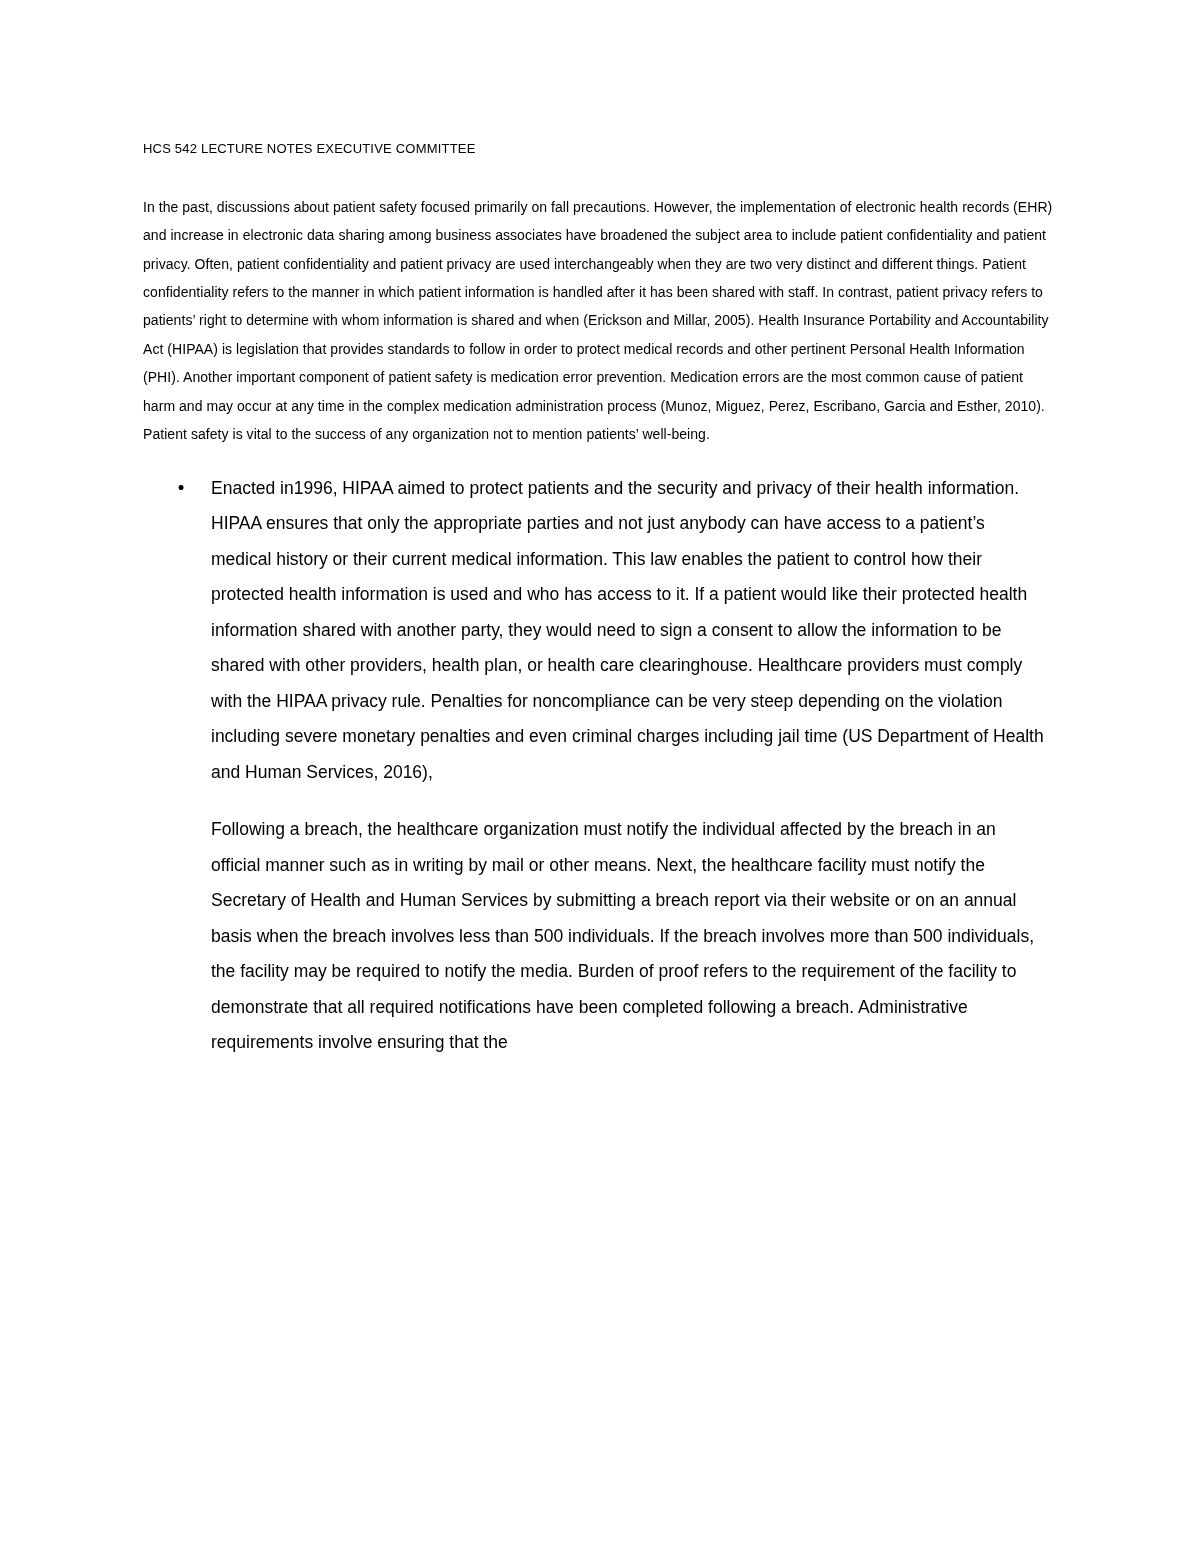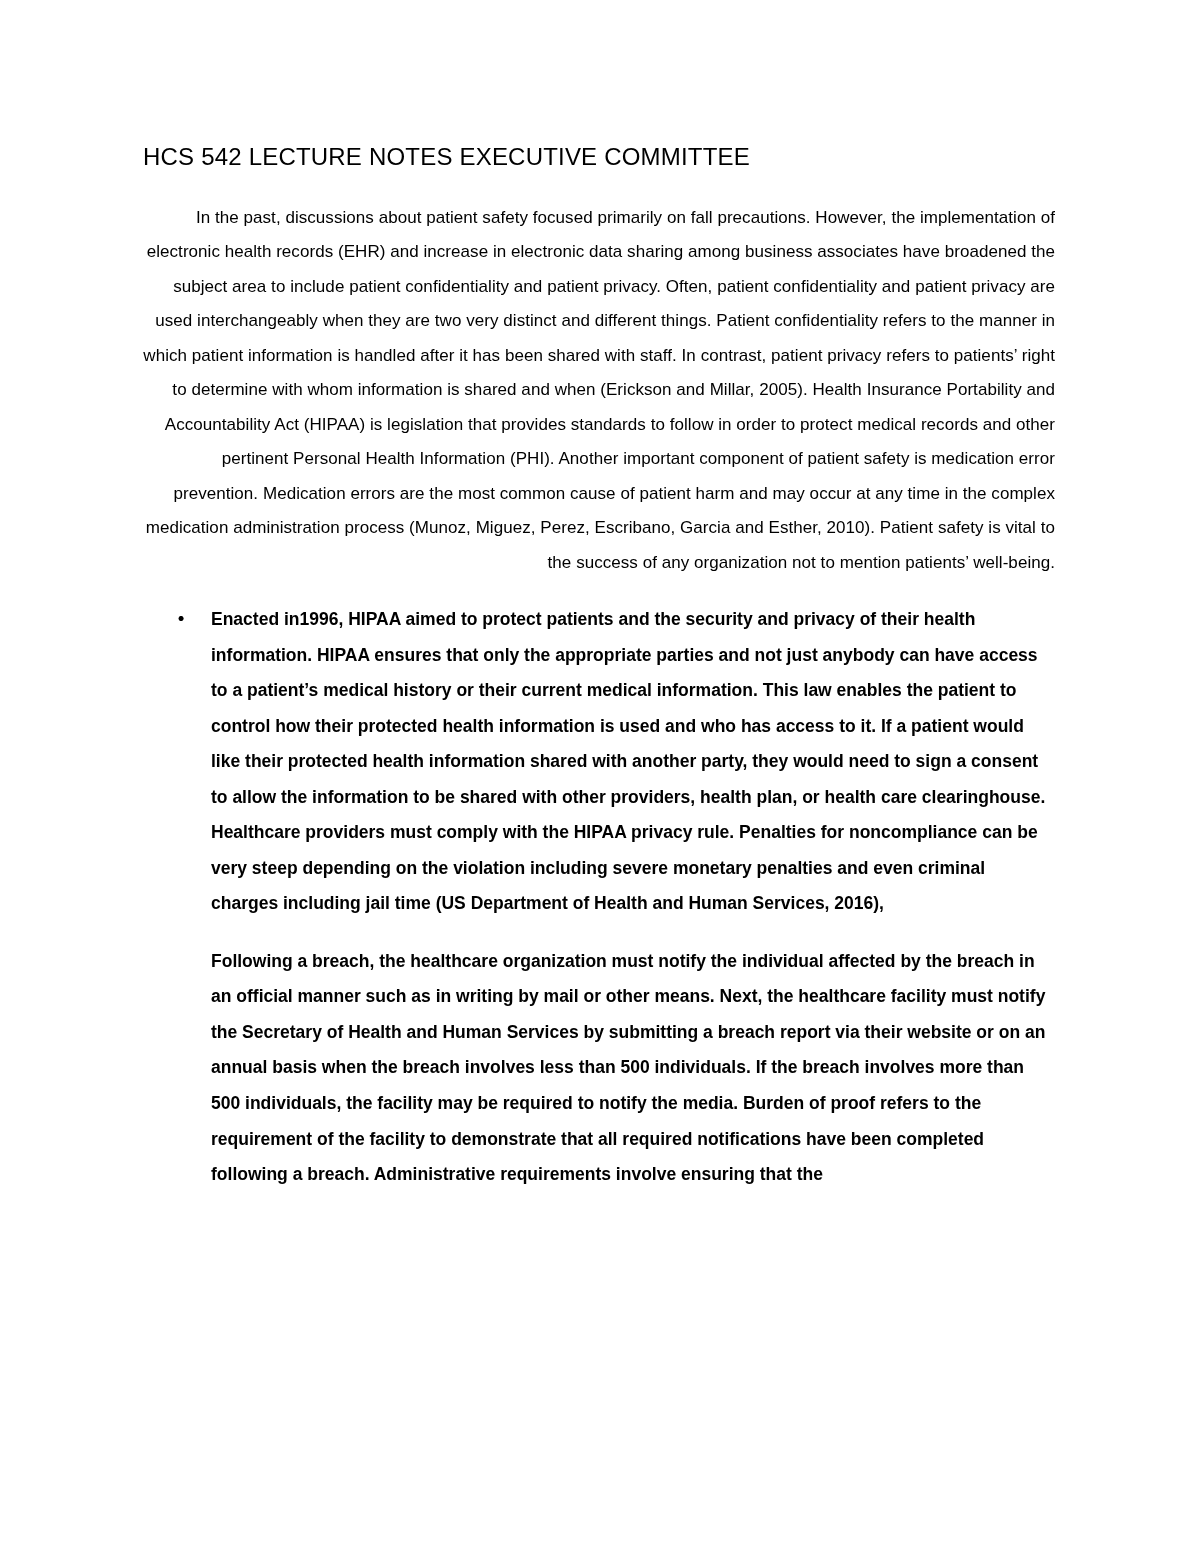--- a/index.html
+++ b/index.html
@@ -16,30 +16,30 @@
   }
   .page {
     position: relative;
     width: 1200px;
     height: 1553px;
     background: #ffffff;
     box-sizing: border-box;
     padding: 140px 145px 0 143px;
   }
   .doc-title {
-    font-size: 24px;
+    font-size: 13px;
     line-height: 1.45;
     letter-spacing: 0.2px;
-    margin: 0 0 26px 0;
+    margin: 0 0 34px 0;
   }
   p.body-par {
-    font-size: 17px;
+    font-size: 14px;
     line-height: 2.03;
     margin: 0 0 22px 0;
-    text-align: right;
+    text-align: left;
     letter-spacing: 0.05px;
   }
   ul.bullets {
     list-style: none;
     margin: 0;
     padding: 0;
   }
   ul.bullets li {
     position: relative;
     font-size: 17.5px;
@@ -52,21 +52,20 @@
     left: 35px;
     top: 0;
     font-size: 17.5px;
     line-height: 2.03;
   }
   .indented-par {
     font-size: 17.5px;
     line-height: 2.03;
     margin: 0 8px 22px 0;
     padding-left: 68px;
-    font-weight: bold;
   }
 </style>
 </head>
 <body>
 
 <div class="page">
 
   <div class="doc-title">HCS 542 LECTURE NOTES EXECUTIVE COMMITTEE</div>
 
   <p class="body-par">In the past, discussions about patient safety focused primarily on fall precautions.  However, the implementation of electronic health records (EHR) and increase in electronic data sharing among business associates have broadened the subject area to include patient confidentiality and patient privacy.  Often, patient confidentiality and patient privacy are used interchangeably when they are two very distinct and different things.  Patient confidentiality refers to the manner in which patient information is handled after it has been shared with staff.  In contrast, patient privacy refers to patients’ right to determine with whom information is shared and when (Erickson and Millar, 2005).  Health Insurance Portability and Accountability Act (HIPAA) is legislation that provides standards to follow in order to protect medical records and other pertinent Personal Health Information (PHI).  Another important component of patient safety is medication error prevention. Medication errors are the most common cause of patient harm and may occur at any time in the complex medication administration process (Munoz, Miguez, Perez, Escribano, Garcia and Esther, 2010).  Patient safety is vital to the success of any organization not to mention patients’ well-being.</p>

